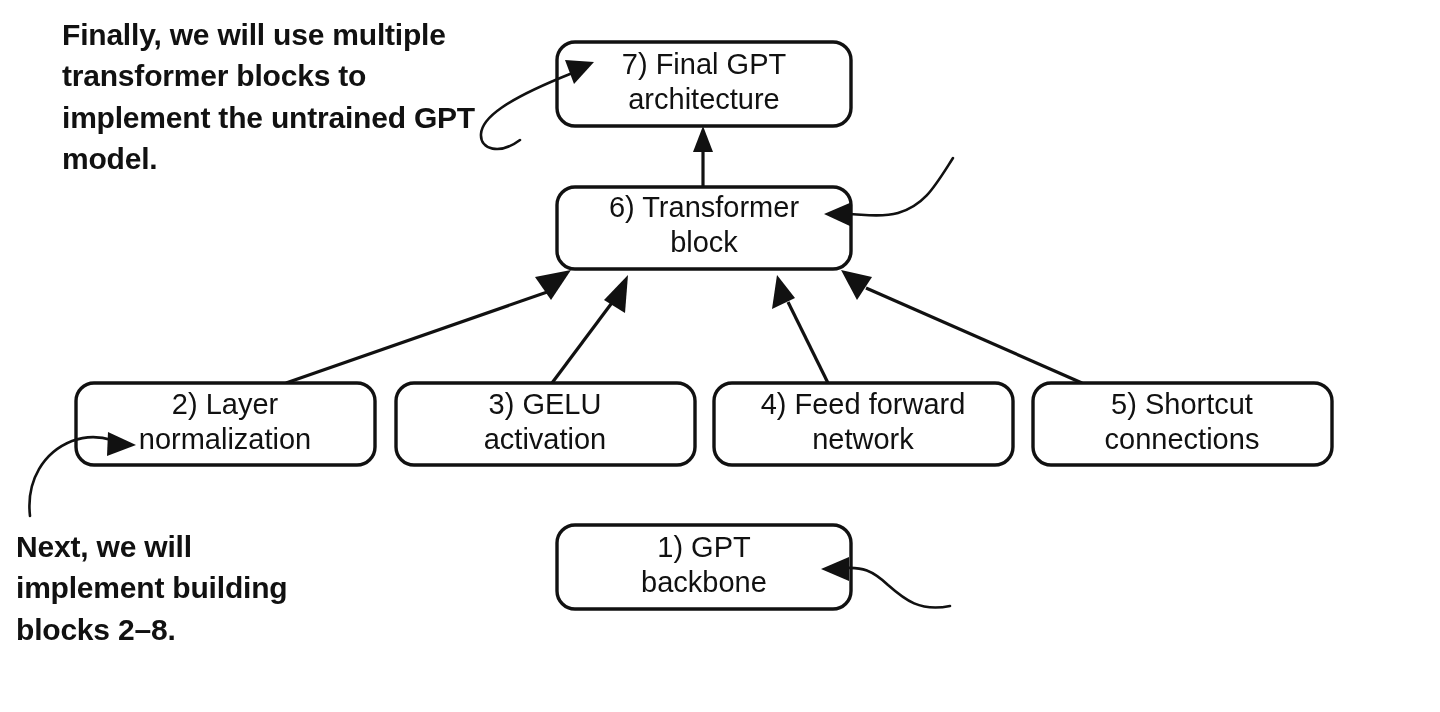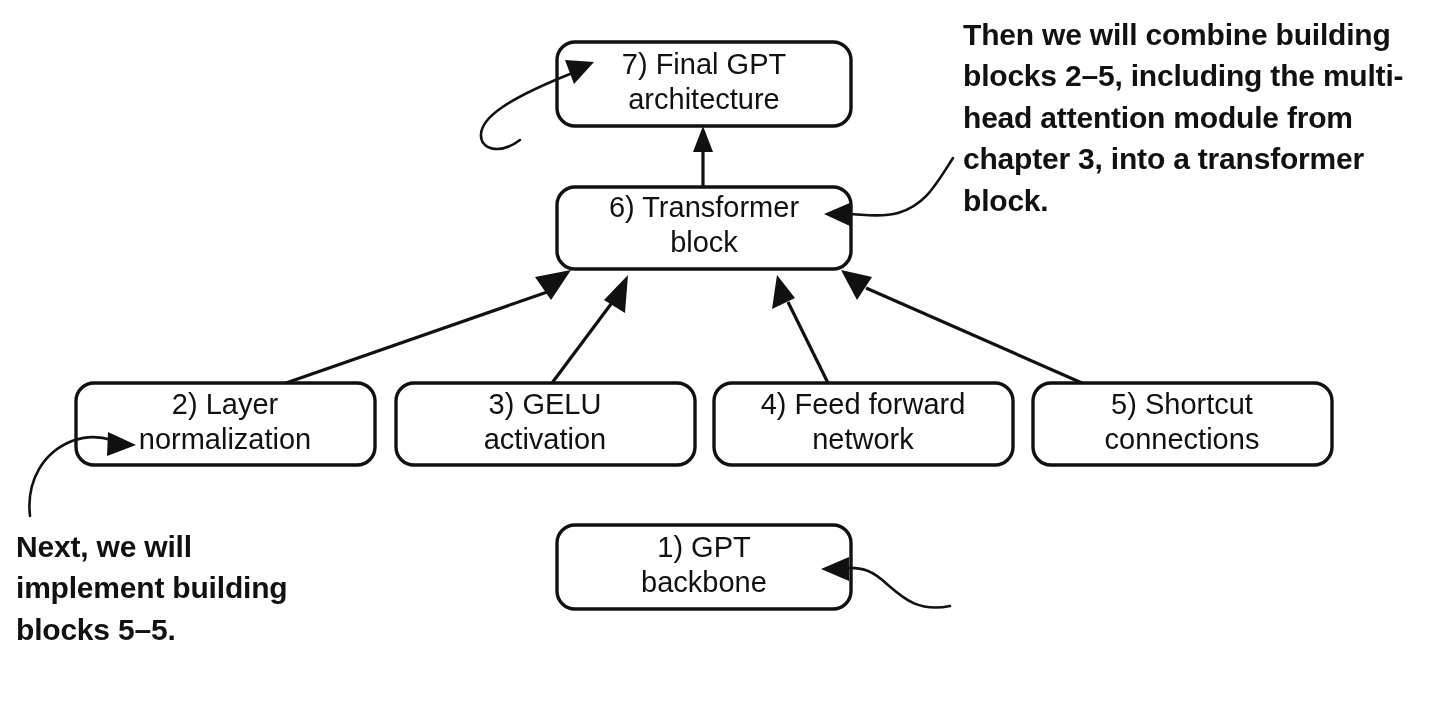--- a/index.html
+++ b/index.html
@@ -172,20 +172,20 @@
         <polygon class="arrow-head" points="136,445 108,432 107,456"></polygon>
       </g>
 
       <g>
         <path class="callout-line" d="M 950 606 C 920 612, 905 600, 888 585 C 872 570, 862 567, 845 568"></path>
         <polygon class="arrow-head" points="821,569 849,557 849,581"></polygon>
       </g>
     </g>
   </svg>
 
+  <div class="annotation" id="annotation-top-left">Finally, we will use multiple transformer blocks to implement the untrained GPT model.</div>
 
-  <div class="annotation" id="annotation-top-right">Then we will combine building blocks 2–5, including the multi-head attention module from chapter 3, into a transformer block.</div>
 
-  <div class="annotation" id="annotation-bottom-left">Next, we will implement building blocks 5–5.</div>
+  <div class="annotation" id="annotation-bottom-left">Next, we will implement building blocks 2–8.</div>
 
 
 
 </div>
 
 </body></html>

